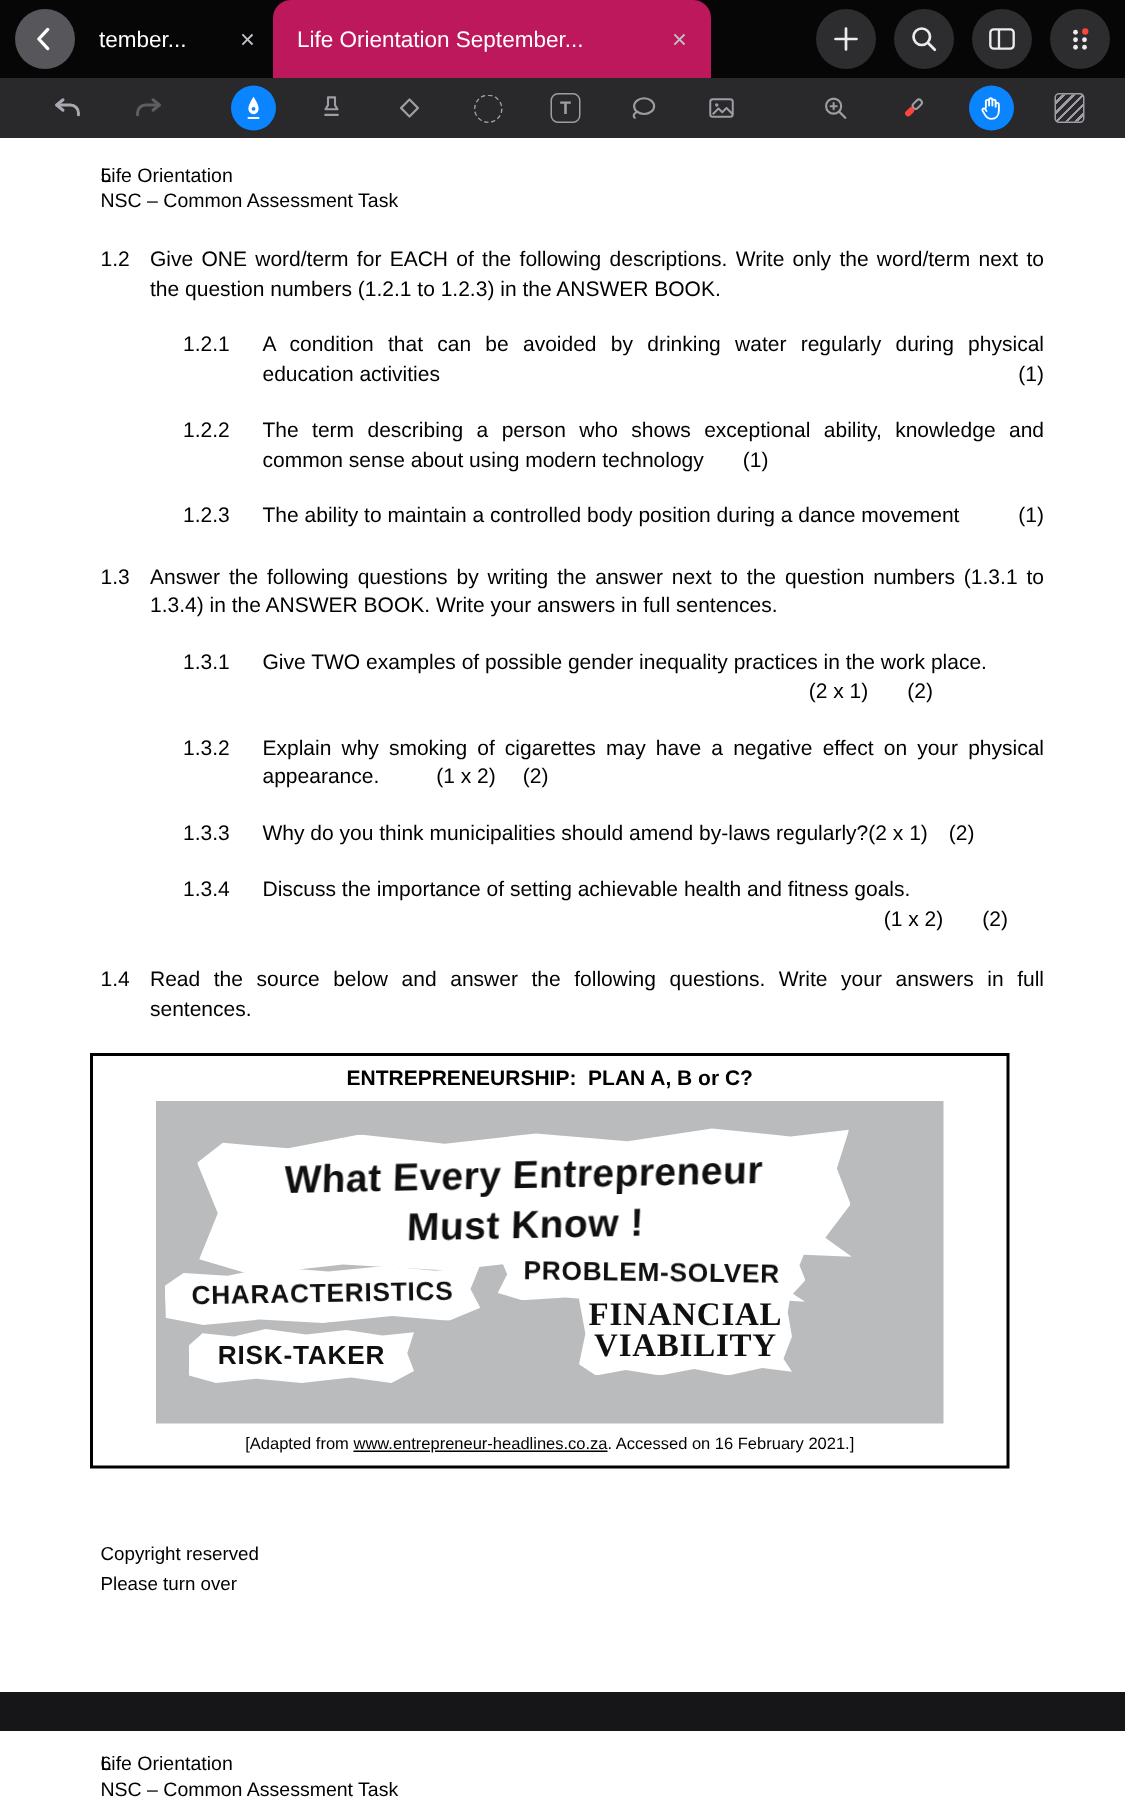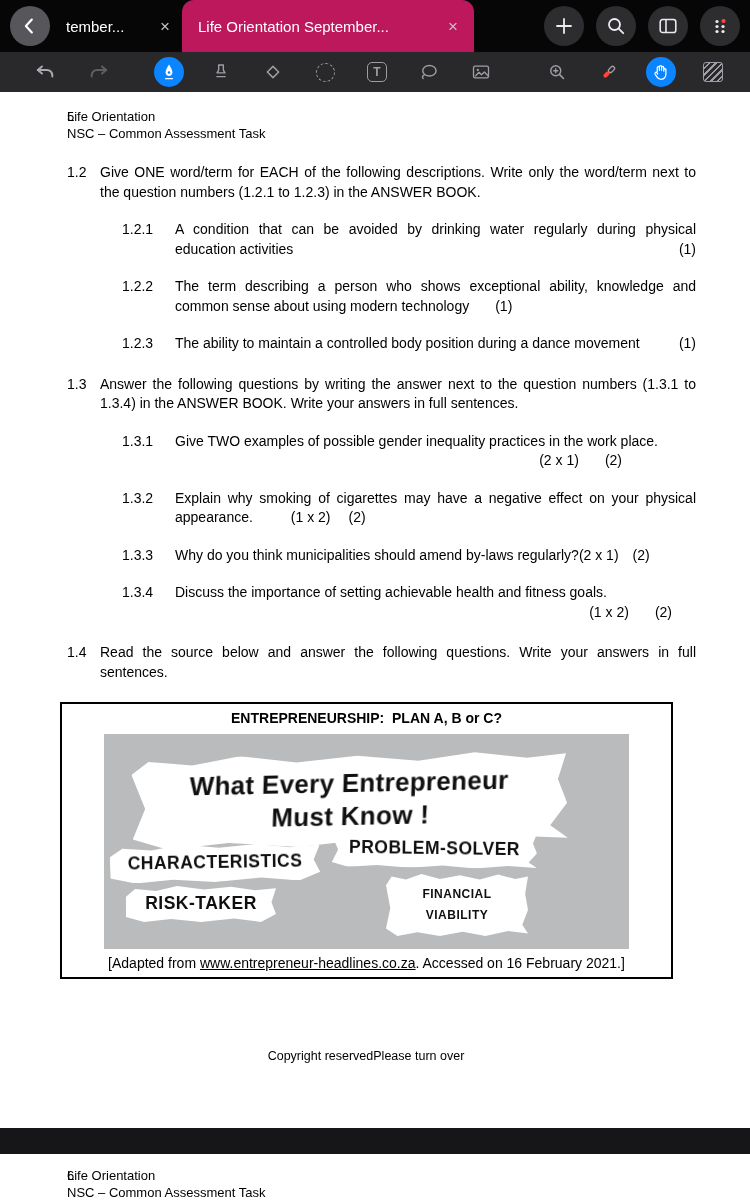--- a/index.html
+++ b/index.html
@@ -97,26 +97,26 @@
     filter:drop-shadow(2px 3px 2px rgba(0,0,0,0.35));
     font-weight:bold;
   }
   .torn-a{clip-path:polygon(0% 18%,4% 4%,14% 9%,25% 0%,38% 8%,52% 2%,66% 9%,79% 1%,91% 8%,100% 4%,98% 32%,100% 58%,96% 82%,100% 96%,86% 92%,70% 100%,54% 93%,38% 100%,22% 94%,8% 100%,0% 88%,3% 55%);}
   .torn-b{clip-path:polygon(0% 30%,6% 8%,20% 14%,34% 0%,52% 10%,70% 2%,86% 12%,100% 6%,97% 45%,100% 78%,90% 100%,72% 90%,50% 100%,30% 92%,12% 100%,0% 86%);}
   .patch-headline{left:28px;top:20px;width:435px;height:92px;flex-direction:column;transform:rotate(-1.2deg);}
   .patch-headline div{font-size:26px;line-height:33px;letter-spacing:0.3px;transform:skewX(-3deg);}
   .patch-char{left:6px;top:110px;width:210px;height:38px;font-size:17.5px;letter-spacing:0.5px;transform:rotate(-1deg);}
   .patch-prob{left:228px;top:96px;width:205px;height:38px;font-size:17.5px;letter-spacing:0.5px;transform:rotate(0.8deg);}
   .patch-risk{left:22px;top:152px;width:150px;height:36px;font-size:17.5px;letter-spacing:0.5px;}
-  .patch-fin{left:282px;top:140px;width:142px;height:62px;flex-direction:column;font-size:12px;line-height:21px;letter-spacing:0.5px;}
-  .figure-caption{font-size:14px;line-height:14px;margin-top:2px;text-align:center;}
+  .patch-fin{left:282px;top:121px;width:142px;height:62px;flex-direction:column;font-size:22px;line-height:21px;letter-spacing:0.5px;font-family:Liberation Serif, serif;}
+  .figure-caption{font-size:11px;line-height:14px;margin-top:2px;text-align:center;}
   .cap-link{text-decoration:underline;}
   .page-footer{
     position:absolute;left:67px;right:85px;bottom:62px;
-    display:flex;justify-content:center;font-size:12.5px;
+    display:flex;justify-content:center;font-size:12.5px;flex-direction:column;
   }
 </style>
 </head>
 <body>
 
 <div>
 
   <header class="titlebar">
     <button class="circle-btn back">
       <svg width="22" height="22" viewBox="0 0 24 24">

